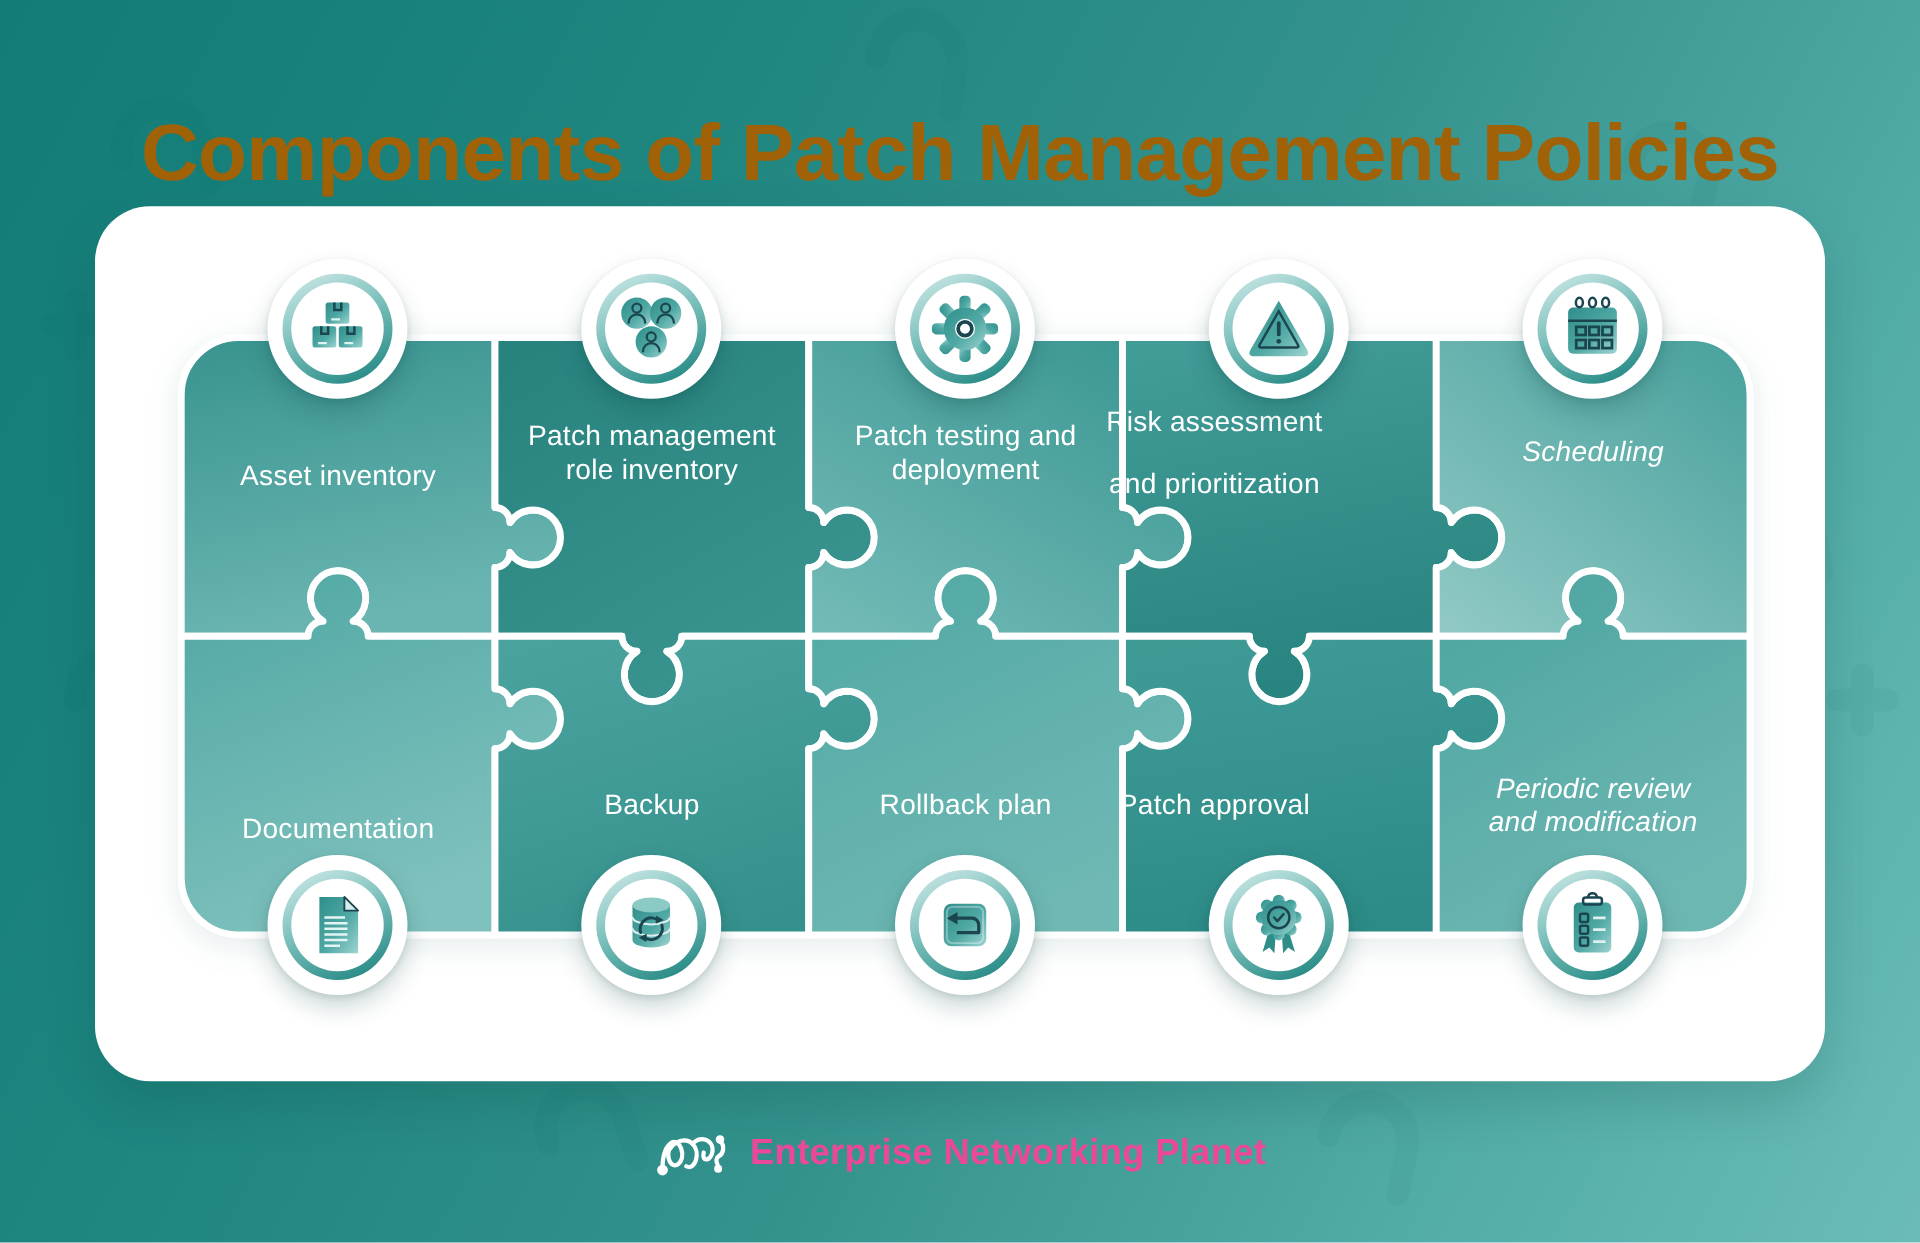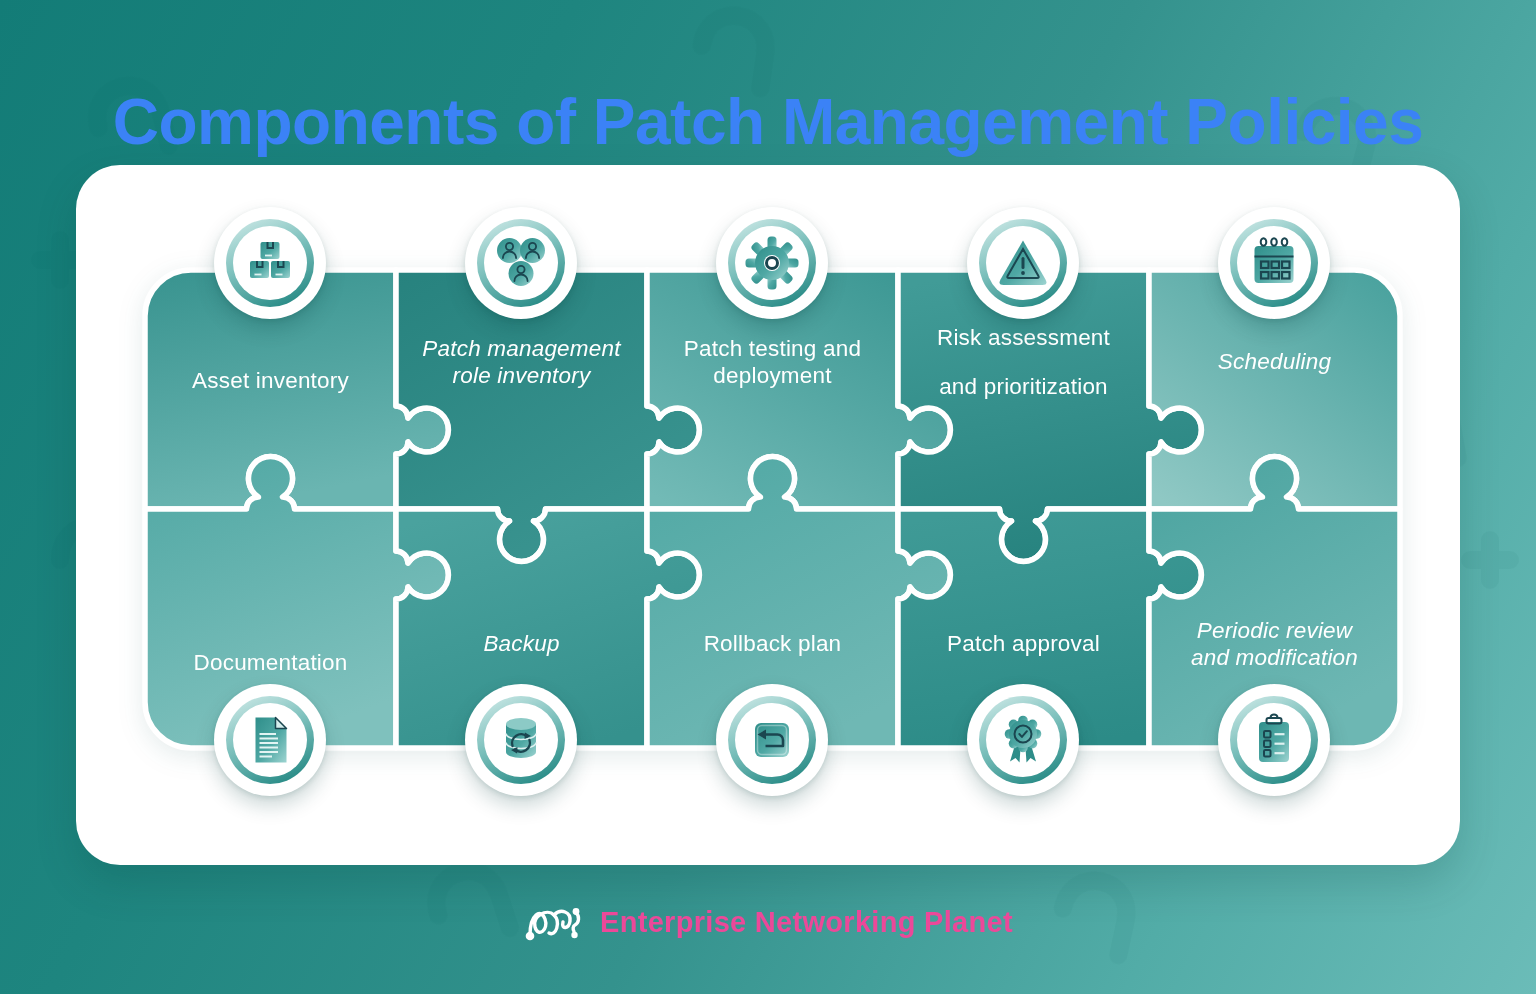--- a/index.html
+++ b/index.html
@@ -4,37 +4,37 @@
 <style>
   html,body{margin:0;padding:0;}
   body{
     width:1536px;height:994px;position:relative;overflow:hidden;
     font-family:"Liberation Sans", sans-serif;
     background:linear-gradient(118deg,#137c77 0%,#1e857f 28%,#34928d 55%,#52aca7 80%,#6bbcb8 100%);
   }
   .bg-pattern{position:absolute;left:0;top:0;width:1536px;height:994px;pointer-events:none;}
   .title{
     position:absolute;top:42px;left:0;width:100%;text-align:center;
-    color:#3b82f6;font-size:64px;font-weight:bold;letter-spacing:-0.5px;
+    color:#a16207;font-size:64px;font-weight:bold;letter-spacing:-0.5px;
   }
   .card{
     position:absolute;left:76px;top:165px;width:1384px;height:700px;
     background:#ffffff;border-radius:44px;
     box-shadow:0 18px 40px rgba(0,60,56,.18);
   }
   .puzzle-svg{position:absolute;left:0;top:0;filter:drop-shadow(0 6px 12px rgba(0,70,66,.10));}
   .piece-label{
     position:absolute;width:231px;height:64px;
     display:flex;flex-direction:column;align-items:center;justify-content:center;
     text-align:center;color:#ffffff;font-size:22.5px;font-weight:500;
     line-height:1.22;letter-spacing:.2px;
   }
   .piece-label span{display:block;}
   .row1{top:330px;} .row2{top:612px;}
-  .c1{left:155px;justify-content:flex-end;} .c2{left:406px;font-style:italic;} .c3{left:657px;} .c4{left:908px;gap:21px;} .c5{left:1159px;font-style:italic;}
+  .c1{left:155px;justify-content:flex-end;} .c2{left:406px;} .c3{left:657px;} .c4{left:856px;gap:21px;} .c5{left:1159px;font-style:italic;}
   .icon-badge{
     position:absolute;width:112px;height:112px;border-radius:50%;background:#ffffff;
     box-shadow:0 10px 20px rgba(0,62,58,.20),0 2px 5px rgba(0,62,58,.12);
     display:flex;align-items:center;justify-content:center;
   }
   .icon-ring{
     width:88px;height:88px;border-radius:50%;
     background:linear-gradient(155deg,#d3ecea 0%,#7cc0bc 45%,#157f7a 100%);
     display:flex;align-items:center;justify-content:center;
   }

